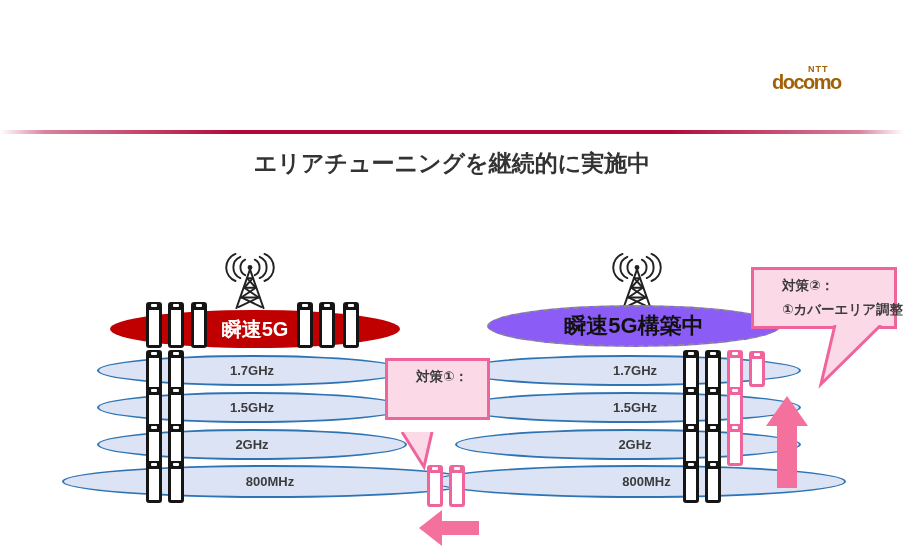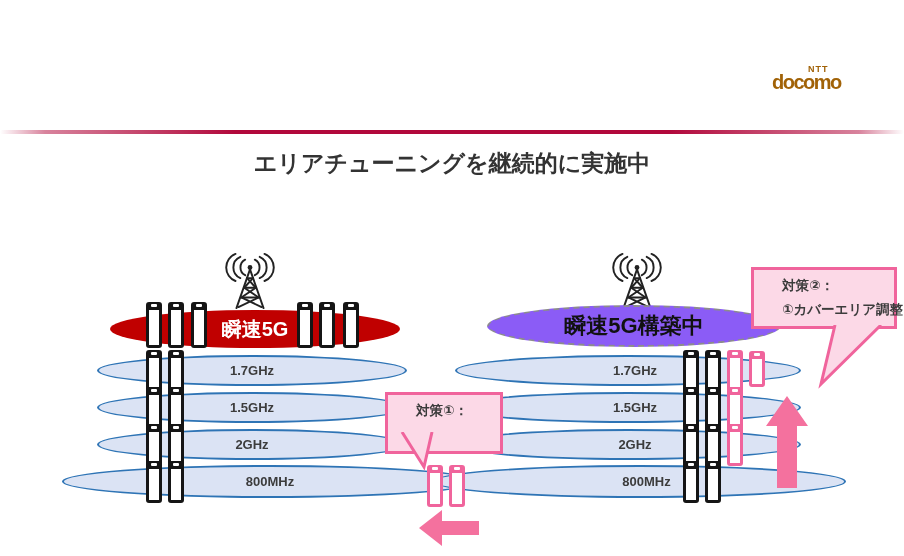--- a/index.html
+++ b/index.html
@@ -165,21 +165,21 @@
   <div class="ph" style="left:705px;top:461px;"></div>
 
   <div class="ph pink" style="left:727px;top:350px;"></div>
   <div class="ph pink small" style="left:749px;top:351px;"></div>
   <div class="ph pink" style="left:727px;top:387px;"></div>
   <div class="ph pink" style="left:727px;top:424px;"></div>
 
   <div class="ph pink" style="left:427px;top:465px;"></div>
   <div class="ph pink" style="left:449px;top:465px;"></div>
 
-  <div class="callout" style="left:385px;top:392px;width:118px;height:62px;">
+  <div class="callout" style="left:385px;top:358px;width:105px;height:62px;">
     <div class="c-line">対策①：</div>
   </div>
   <svg class="tail" style="left:398px;top:432px;" width="40" height="40" viewBox="0 0 40 40">
     <path d="M4,0 L26,35 L34,0" fill="#fcd9e7" stroke="#f0649c" stroke-width="3"></path>
   </svg>
 
   <div class="callout" style="left:751px;top:267px;width:146px;height:62px;">
     <div class="c-line">対策②：</div>
     <div class="c-line">①カバーエリア調整</div>
   </div>

